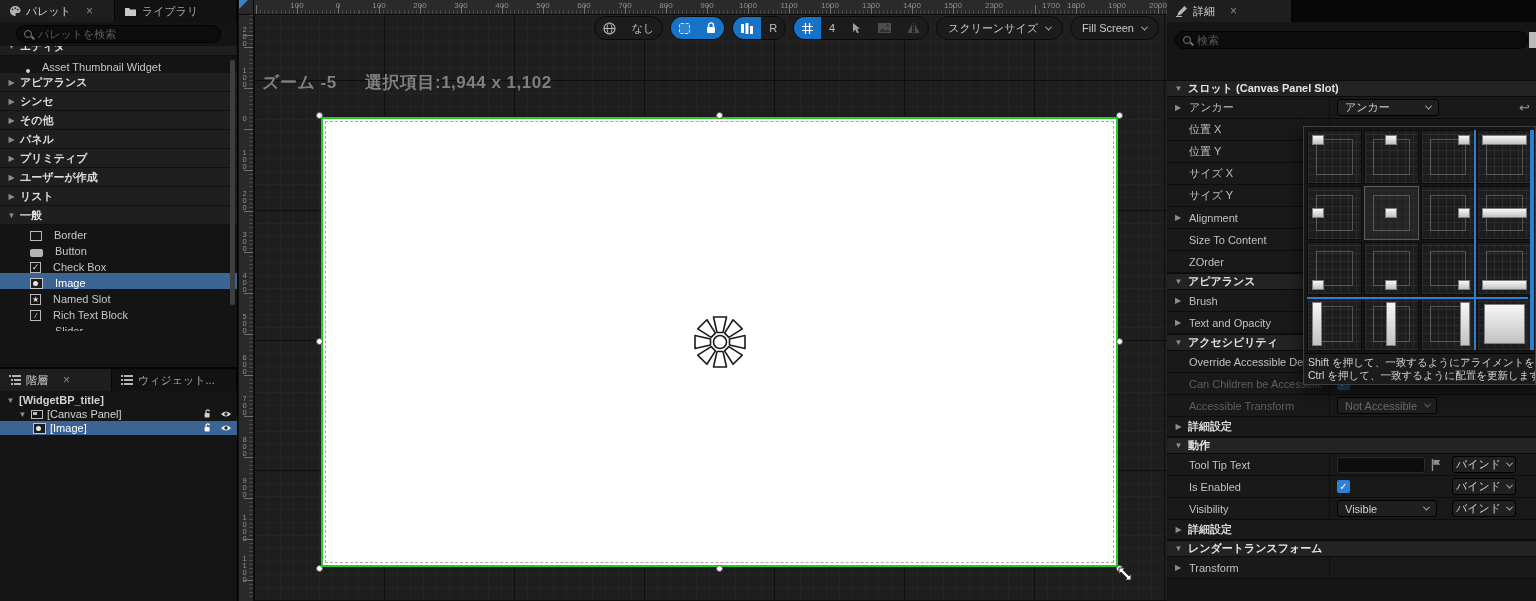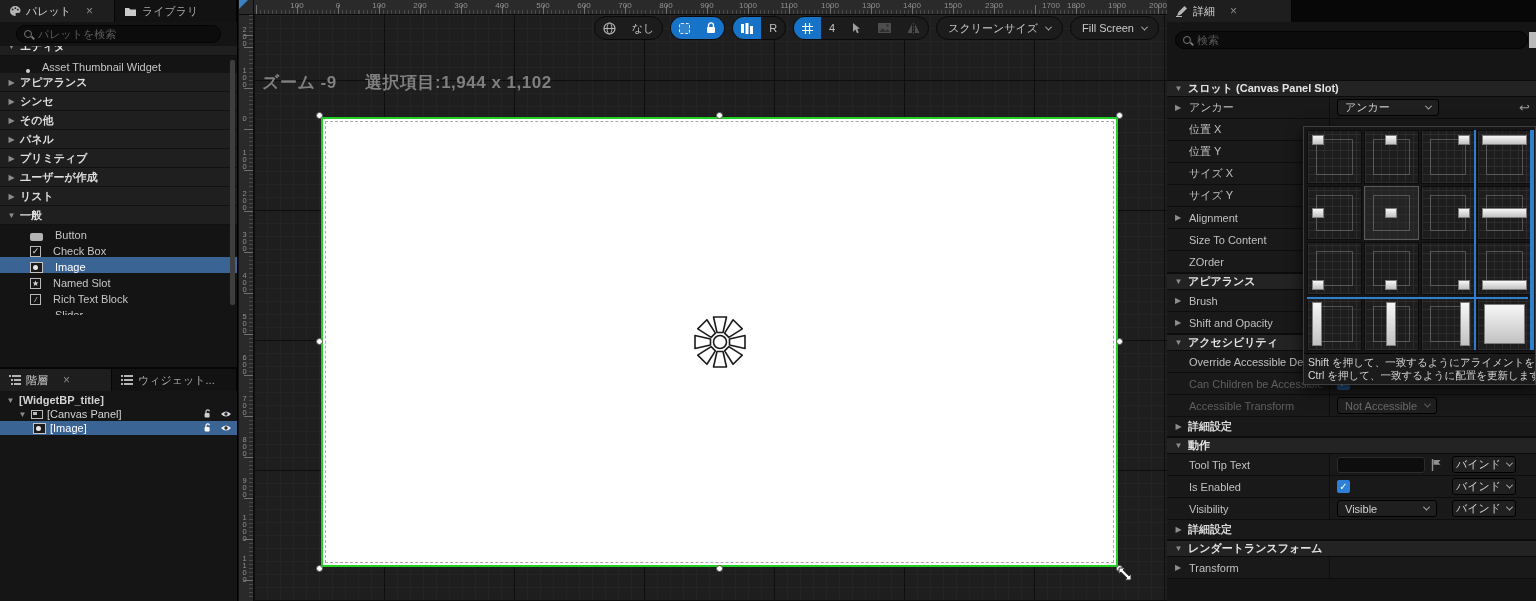--- a/index.html
+++ b/index.html
@@ -195,20 +195,24 @@
             <div class="pal-cat">
               <span class="exp">▶</span>
               <span>リスト</span>
             </div>
           </div>
         <div class="pal-cat">
           <span class="exp">▼</span>
           <span>一般</span>
         </div>
         <div class="pal-item">
+            <span class="icn i-border"></span>
+            <span>Border</span>
+          </div>
+        <div class="pal-item">
             <span class="icn i-button"></span>
             <span>Button</span>
           </div>
         <div class="pal-item">
             <span class="icn i-check">✓</span>
             <span>Check Box</span>
           </div>
         <div class="pal-item selected">
             <span class="icn i-image"></span>
             <span>Image</span>
@@ -335,21 +339,21 @@
         <span style="top: 307px;">500</span>
         <span style="top: 348px;">600</span>
         <span style="top: 389px;">700</span>
         <span style="top: 430px;">800</span>
         <span style="top: 471px;">900</span>
         <span style="top: 512px;">1000</span>
         <span style="top: 553px;">1100</span>
       </div>
 
     <div class="zoomtxt">
-      <span class="z1">ズーム -9</span>
+      <span class="z1">ズーム -5</span>
       <span class="z2">選択項目:1,944 x 1,102</span>
     </div>
 
     <div class="ctoolbar">
       <div class="tgroup">
         <div class="tbtn">
           <svg width="13" height="13" viewBox="0 0 13 13">
               <circle cx="6.5" cy="6.5" r="5.5" stroke="#b5b5b5" fill="none" stroke-width="1.2"></circle>
               <ellipse cx="6.5" cy="6.5" rx="2.4" ry="5.5" stroke="#b5b5b5" fill="none" stroke-width="1"></ellipse>
               <line x1="1" y1="6.5" x2="12" y2="6.5" stroke="#b5b5b5" stroke-width="1"></line>
@@ -533,21 +537,21 @@
       <div class="shdr">
           <span class="exp">▼</span>
           <span>アピアランス</span>
         </div>
       <div class="drow">
           <span class="exparr">▶</span>
           <span class="lbl">Brush</span>
         </div>
       <div class="drow">
           <span class="exparr">▶</span>
-          <span class="lbl">Shift and Opacity</span>
+          <span class="lbl">Text and Opacity</span>
         </div>
 
       <div class="shdr">
           <span class="exp">▼</span>
           <span>アクセシビリティ</span>
         </div>
       <div class="drow">
           <span class="lbl">Override Accessible Defaults</span>
         </div>
       <div class="drow grayed">

